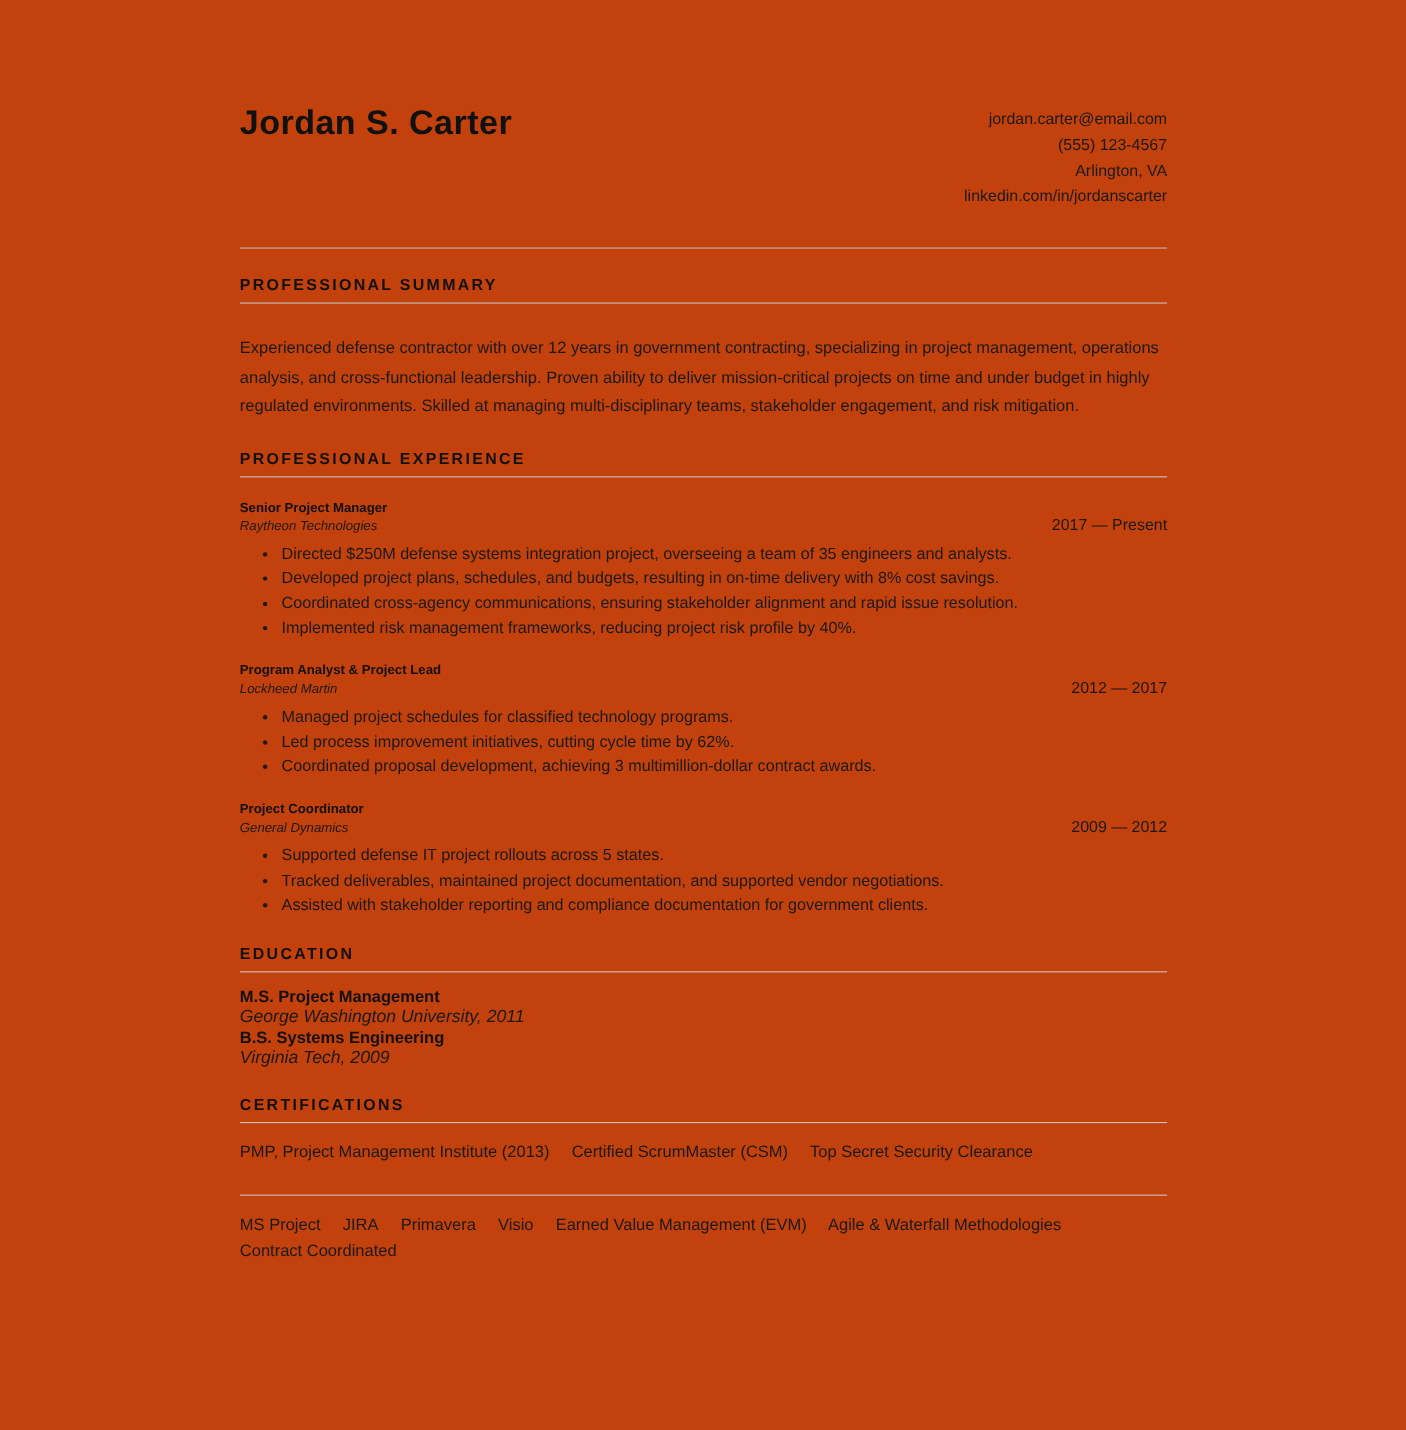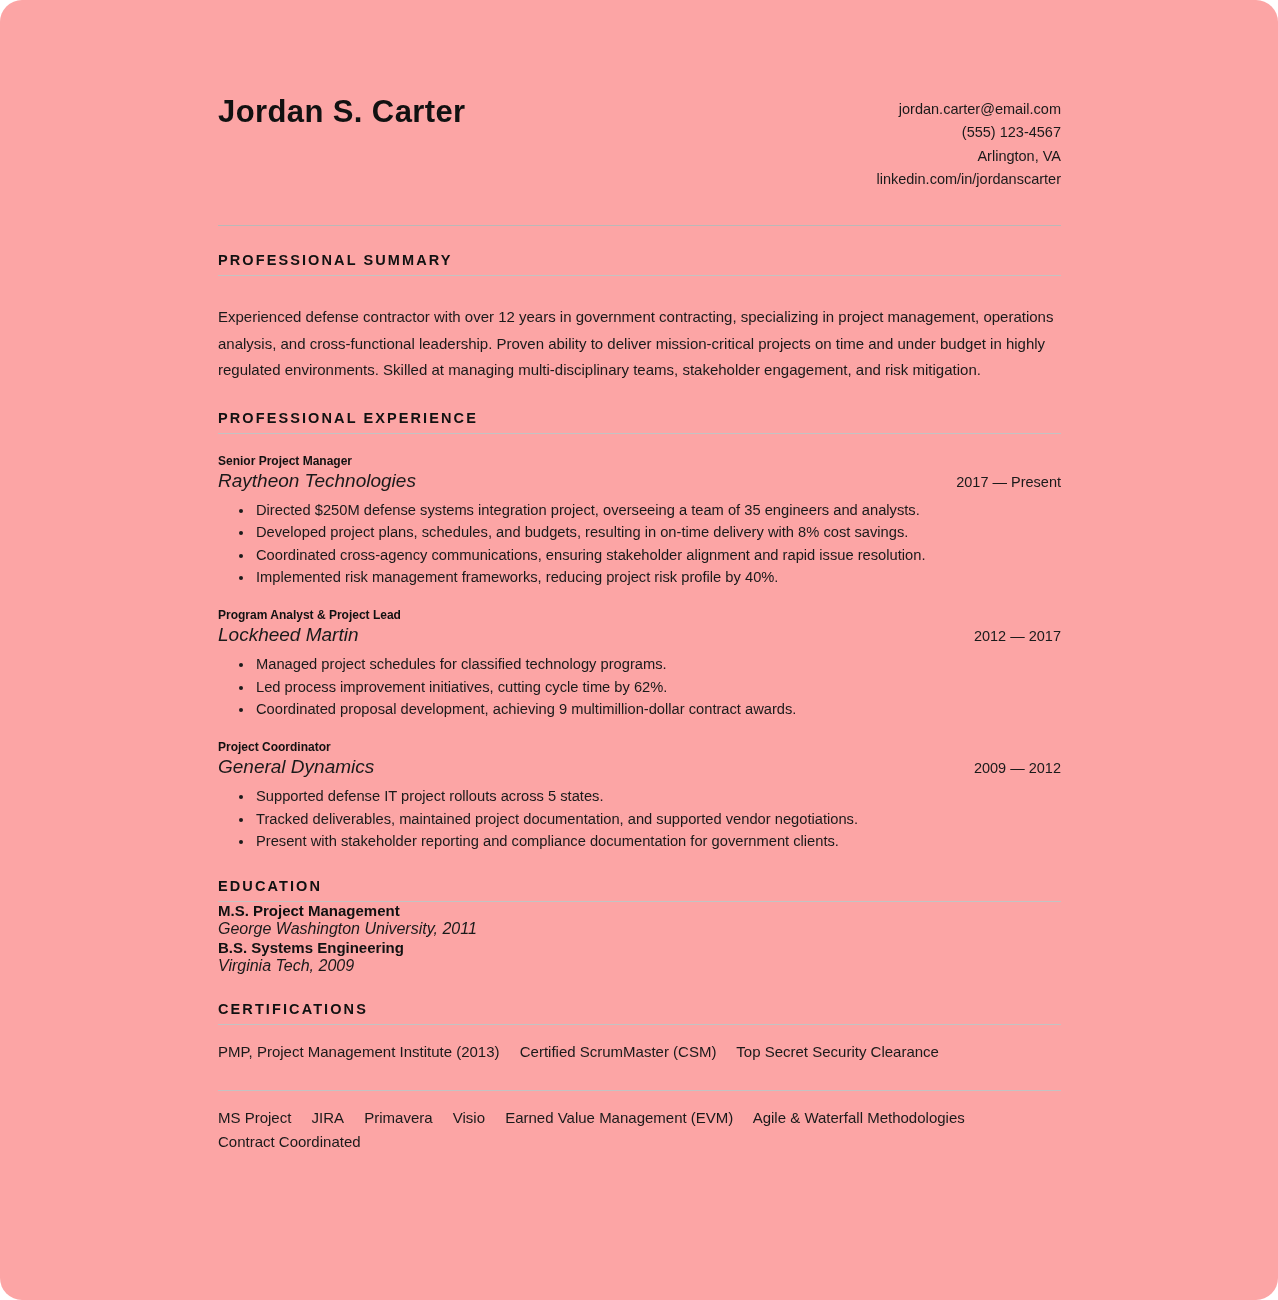--- a/index.html
+++ b/index.html
@@ -11,22 +11,21 @@
     width: 1278px;
     min-height: 1300px;
     font-family: "Liberation Sans", sans-serif;
     color: #1a1a1a;
   }
   .page {
     width: 1278px;
     min-height: 1300px;
     box-sizing: border-box;
     padding: 78px 218px 40px 218px;
-    background: #fca5a5;
-    border-radius: 22px;
+    background: #c2410c;
   }
   .inner {
     width: 843px;
   }
   
   .header {
     display: flex;
     align-items: flex-start;
     justify-content: space-between;
   }
@@ -85,21 +84,21 @@
     font-weight: bold;
     color: #111111;
   }
   .job-line {
     display: flex;
     justify-content: space-between;
     align-items: baseline;
     margin-top: 2px;
   }
   .job-company {
-    font-size: 19px;
+    font-size: 12px;
     font-style: italic;
     color: #1a1a1a;
   }
   .job-dates {
     font-size: 14.5px;
     color: #1a1a1a;
     white-space: nowrap;
   }
   ul.bullets {
     margin: 7px 0 0 0;
@@ -107,20 +106,21 @@
     list-style-type: disc;
   }
   ul.bullets li {
     font-size: 14.7px;
     line-height: 1.52;
     color: #1a1a1a;
     padding-left: 2px;
   }
   
   .edu-block {
+    margin-top: 14px;
   }
   .edu-item + .edu-item {
     margin-top: 1px;
   }
   .edu-degree {
     font-size: 15px;
     font-weight: bold;
     color: #111111;
   }
   .edu-school {
@@ -187,34 +187,34 @@
 
       <div class="job">
         <div class="job-title">Program Analyst &amp; Project Lead</div>
         <div class="job-line">
           <div class="job-company">Lockheed Martin</div>
           <div class="job-dates">2012 — 2017</div>
         </div>
         <ul class="bullets">
           <li>Managed project schedules for classified technology programs.</li>
           <li>Led process improvement initiatives, cutting cycle time by 62%.</li>
-          <li>Coordinated proposal development, achieving 9 multimillion-dollar contract awards.</li>
+          <li>Coordinated proposal development, achieving 3 multimillion-dollar contract awards.</li>
         </ul>
       </div>
 
       <div class="job">
         <div class="job-title">Project Coordinator</div>
         <div class="job-line">
           <div class="job-company">General Dynamics</div>
           <div class="job-dates">2009 — 2012</div>
         </div>
         <ul class="bullets">
           <li>Supported defense IT project rollouts across 5 states.</li>
           <li>Tracked deliverables, maintained project documentation, and supported vendor negotiations.</li>
-          <li>Present with stakeholder reporting and compliance documentation for government clients.</li>
+          <li>Assisted with stakeholder reporting and compliance documentation for government clients.</li>
         </ul>
       </div>
     </div>
 
     <div class="section">
       <div class="section-title">EDUCATION</div>
       <div class="section-rule"></div>
       <div class="edu-block">
         <div class="edu-item">
           <div class="edu-degree">M.S. Project Management</div>

